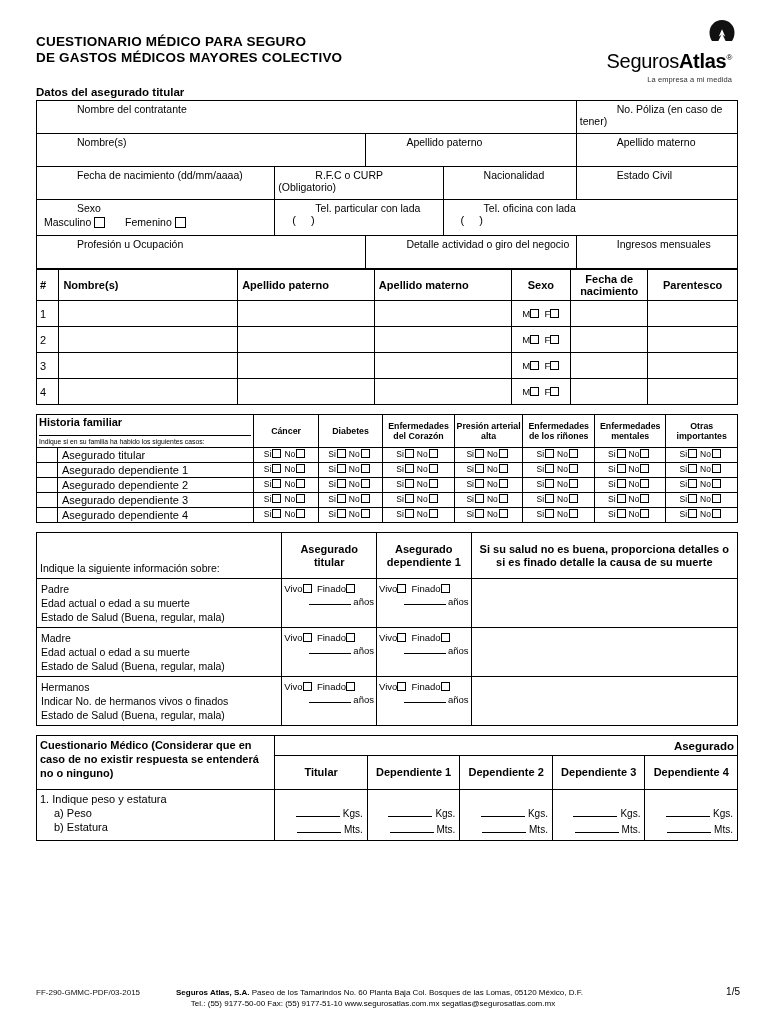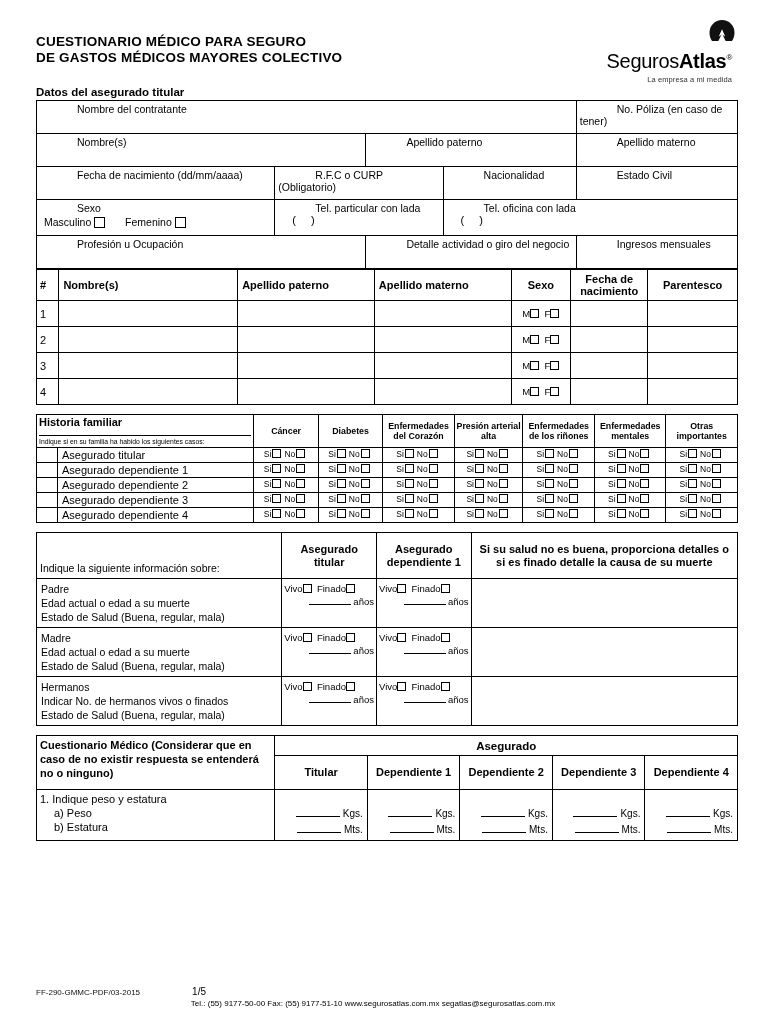--- a/index.html
+++ b/index.html
@@ -65,21 +65,21 @@
   .pd td { font-size:10.5px; vertical-align:top; }
   .pd .hdr { text-align:center; font-weight:bold; font-size:11px; vertical-align:middle; line-height:12.5px; }
   .pd .hdr-left { font-size:10.5px; font-weight:normal; text-align:left; vertical-align:bottom; padding-bottom:4px; }
   .pd .vf { text-align:left; font-size:9.5px; line-height:13px; white-space:nowrap; padding:3px 2px; }
   .pd .vf .line { display:inline-block; border-bottom:1px solid #000; width:42px; height:9px; margin-right:2px; }
   .pd .ageline { text-align:right; font-size:9.5px; }
   .pd .plabel { line-height:14px; font-size:10.5px; padding:3px 4px; }
 
   
   .cq td, .cq th { border:1px solid #000; font-size:10.5px; vertical-align:top; padding:2px 3px; }
-  .cq .top-center { text-align:center; font-weight:bold; font-size:11.5px; vertical-align:middle; }
+  .cq .top-center { text-align:right; font-weight:bold; font-size:11.5px; vertical-align:middle; }
   .cq .colhdr { text-align:center; font-weight:bold; font-size:11px; vertical-align:middle; line-height:12.5px; }
   .cq .qtext { font-size:11px; line-height:14px; font-weight:normal; }
   .cq .unitcell { text-align:right; font-size:10px; line-height:16px; padding-right:4px; }
   .cq .unitcell .ul { display:inline-block; border-bottom:1px solid #000; width:44px; height:10px; margin-right:3px; }
 
   
   .footer { position:absolute; left:36px; right:28px; bottom:16px; }
   .f-row1 { display:flex; align-items:baseline; font-size:8px; }
   .f-code { width:140px; color:#111; }
   .f-mid { flex:1; text-align:left; font-size:8px; }
@@ -432,18 +432,19 @@
         <div><span class="ul"></span><span>Kgs.</span></div>
         <div><span class="ul"></span><span>Mts.</span></div>
       </td>
     </tr>
   </tbody>
     </table>
 
   <div class="footer">
     <div class="f-row1">
       <div class="f-code">FF-290-GMMC-PDF/03-2015</div>
+      <div class="f-mid"><b>Seguros Atlas, S.A.</b><span> Paseo de los Tamarindos No. 60 Planta Baja Col. Bosques de las Lomas, 05120 México, D.F.</span></div>
       <div class="f-page">1/5</div>
     </div>
     <div class="f-row2">Tel.: (55) 9177-50-00  Fax: (55) 9177-51-10   www.segurosatlas.com.mx    segatlas@segurosatlas.com.mx</div>
   </div>
 
 </div>
 
 </body></html>

